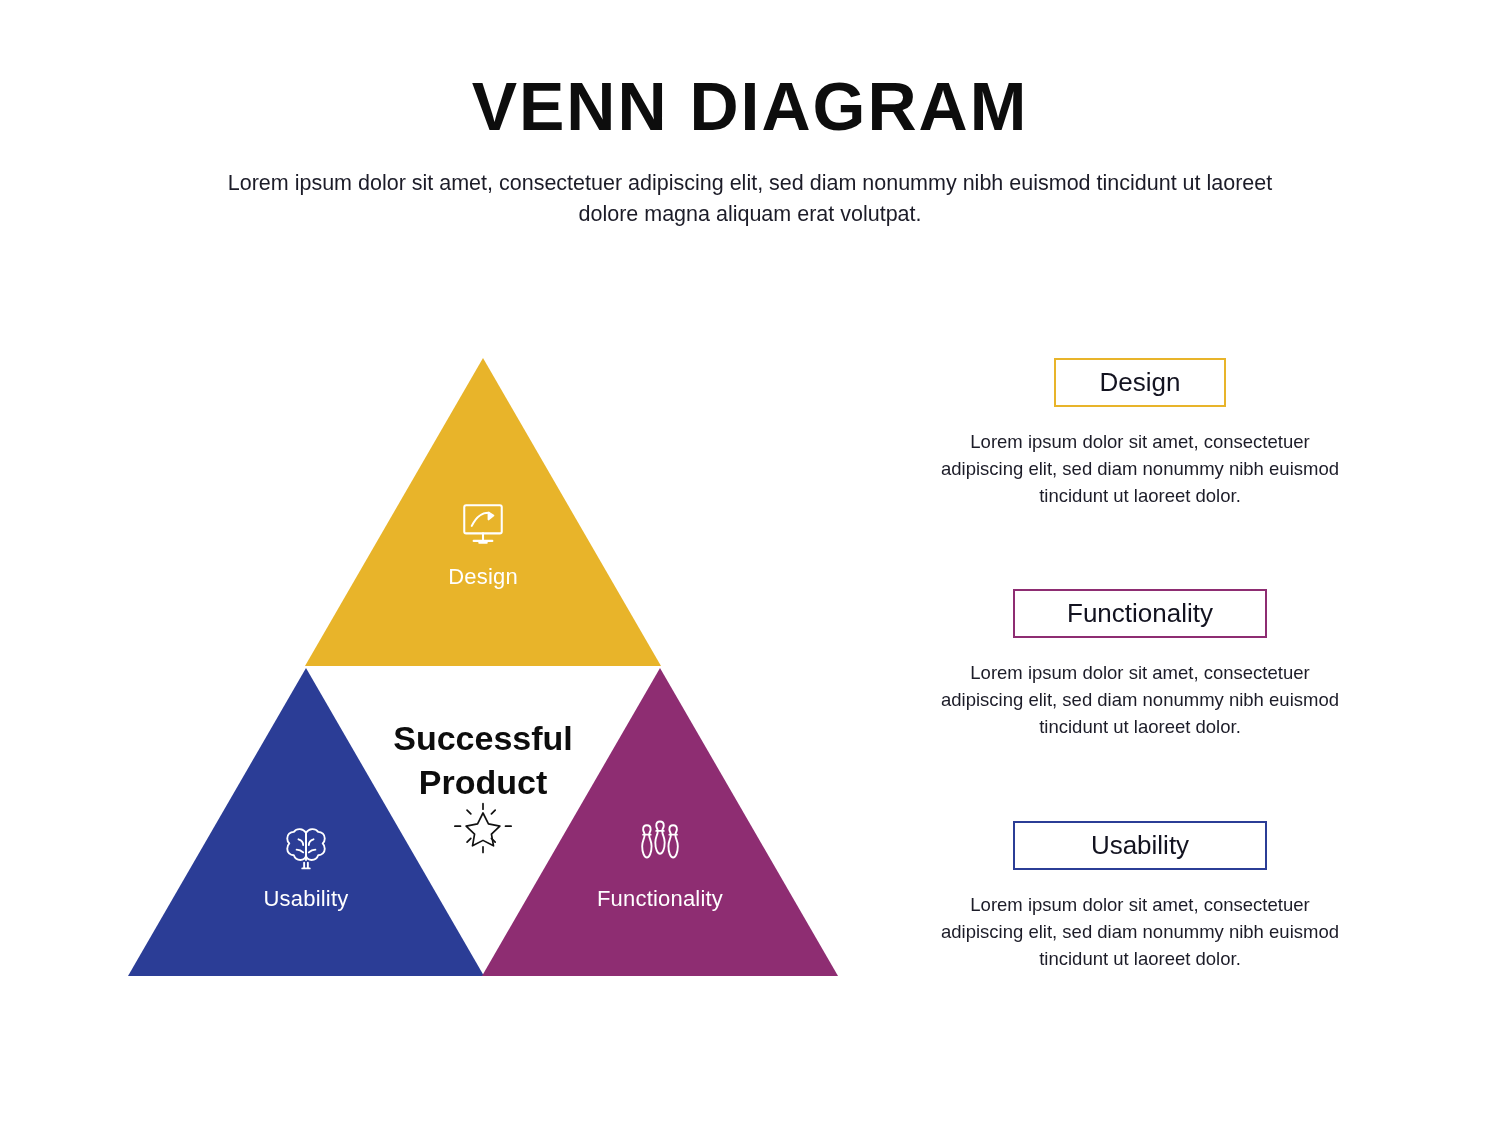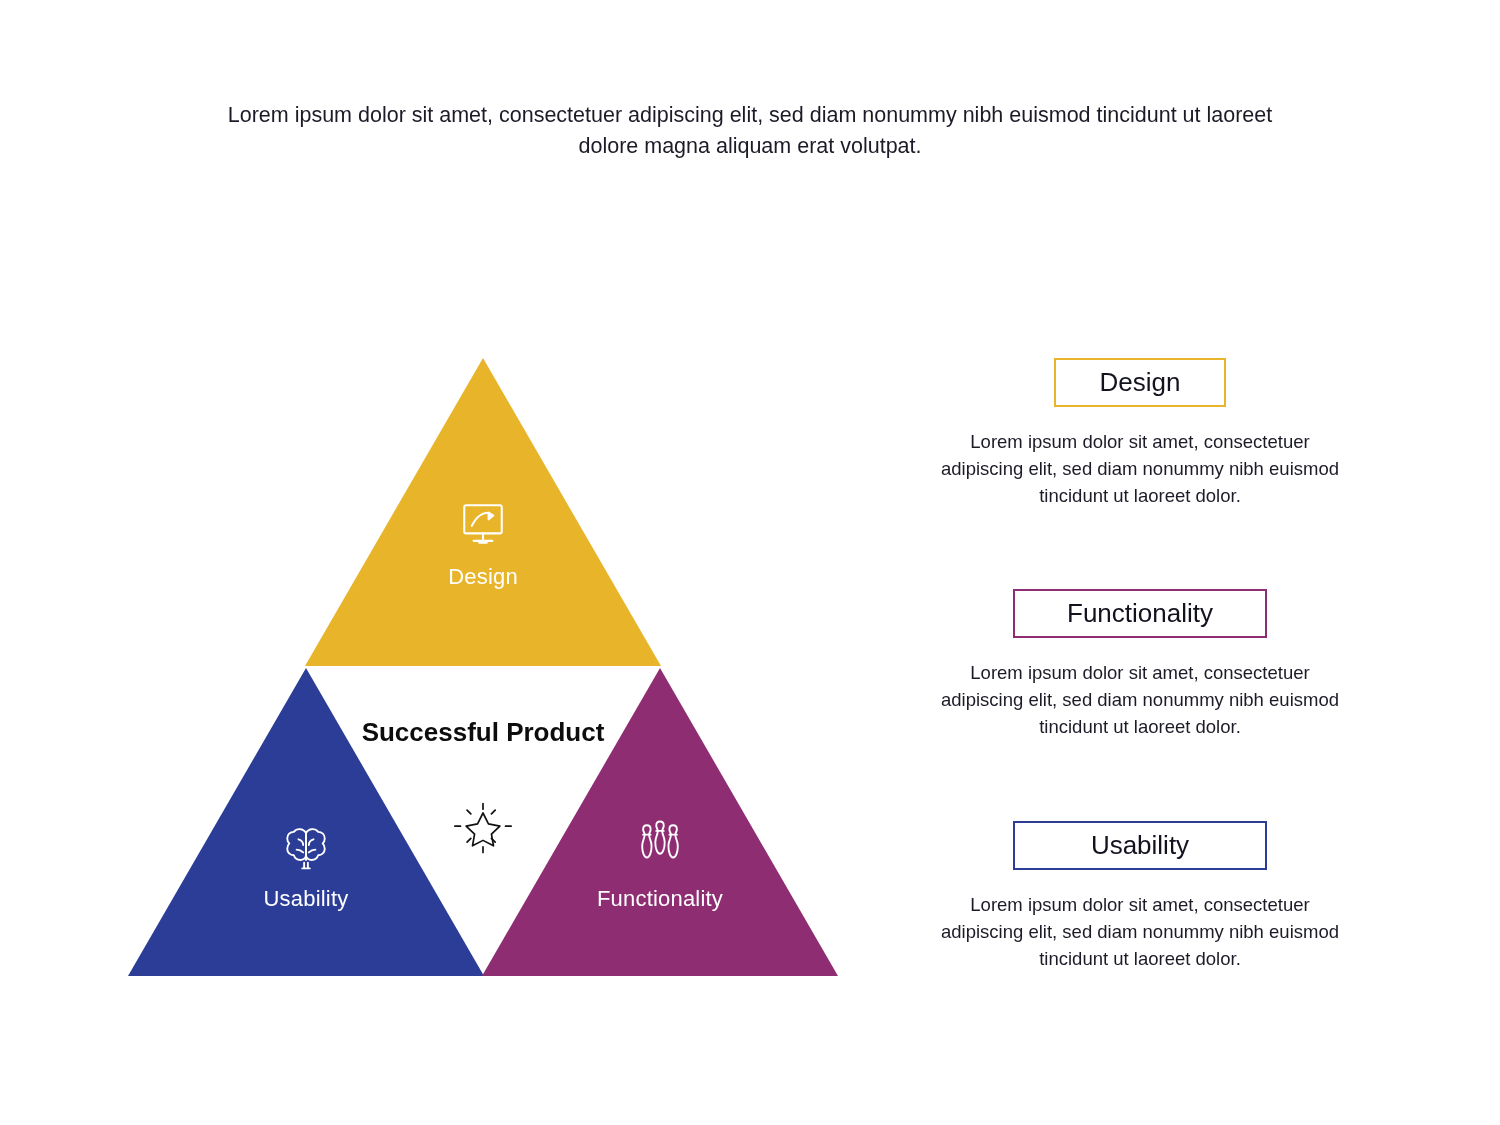--- a/index.html
+++ b/index.html
@@ -102,21 +102,21 @@
 
   .label-right { left: 402px; top: 528px; }
   .icon-right  { left: 502px; top: 456px; }
 
   .center-title {
     position: absolute;
     left: 225px;
     top: 358px;
     width: 260px;
     text-align: center;
-    font-size: 26px;
+    font-size: 34px;
     font-weight: 700;
     color: #0d0d0d;
     line-height: 1.3;
   }
   .center-icon {
     position: absolute;
     left: 325px;
     top: 440px;
     width: 60px;
     height: 60px;
@@ -154,20 +154,21 @@
     line-height: 1.45;
     color: #1c1c28;
   }
 </style>
 </head>
 <body>
 
 <div class="page">
 
   <div class="header">
+    <div class="title">VENN DIAGRAM</div>
     <div class="subtitle">Lorem ipsum dolor sit amet, consectetuer adipiscing elit, sed diam nonummy nibh euismod tincidunt ut laoreet dolore magna aliquam erat volutpat.</div>
   </div>
 
   <div class="diagram" style="--c-top:#E8B42A; --c-left:#2B3D96; --c-right:#8E2D72;">
 
     <div class="tri tri-top"></div>
     <div class="tri tri-left"></div>
     <div class="tri tri-right"></div>
 
     <div class="seg-icon icon-top">

